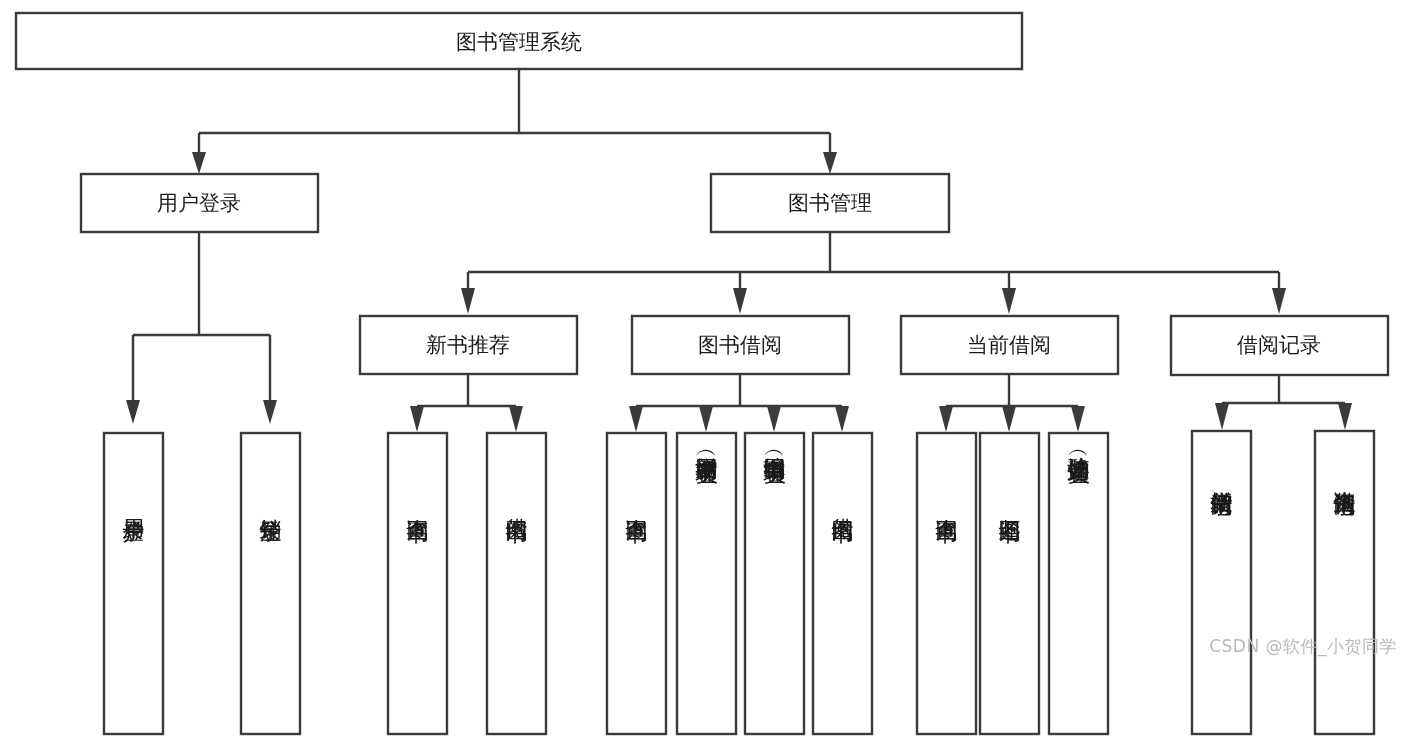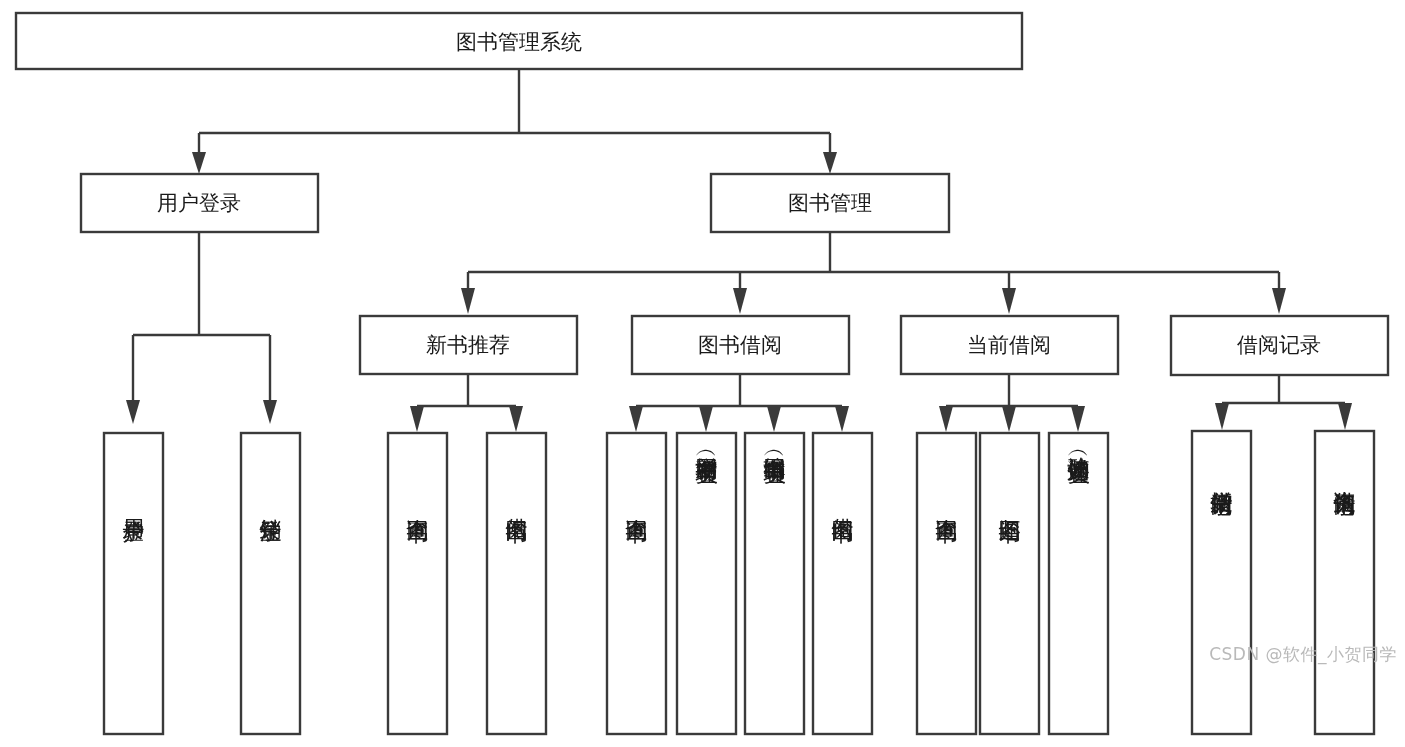--- a/index.html
+++ b/index.html
@@ -65,21 +65,21 @@
   .vleaf {
     position: absolute;
     display: flex;
     align-items: flex-start;
     justify-content: center;
     box-sizing: border-box;
   }
   .watermark {
     position: absolute;
     right: 8px;
-    bottom: 0;
+    bottom: 8px;
     font-family: "DejaVu Sans", "Liberation Sans", sans-serif;
     font-size: 17px;
     color: #b9b9b9;
     letter-spacing: 0.5px;
     white-space: nowrap;
     user-select: none;
   }
 </style>
 </head>
 <body>

